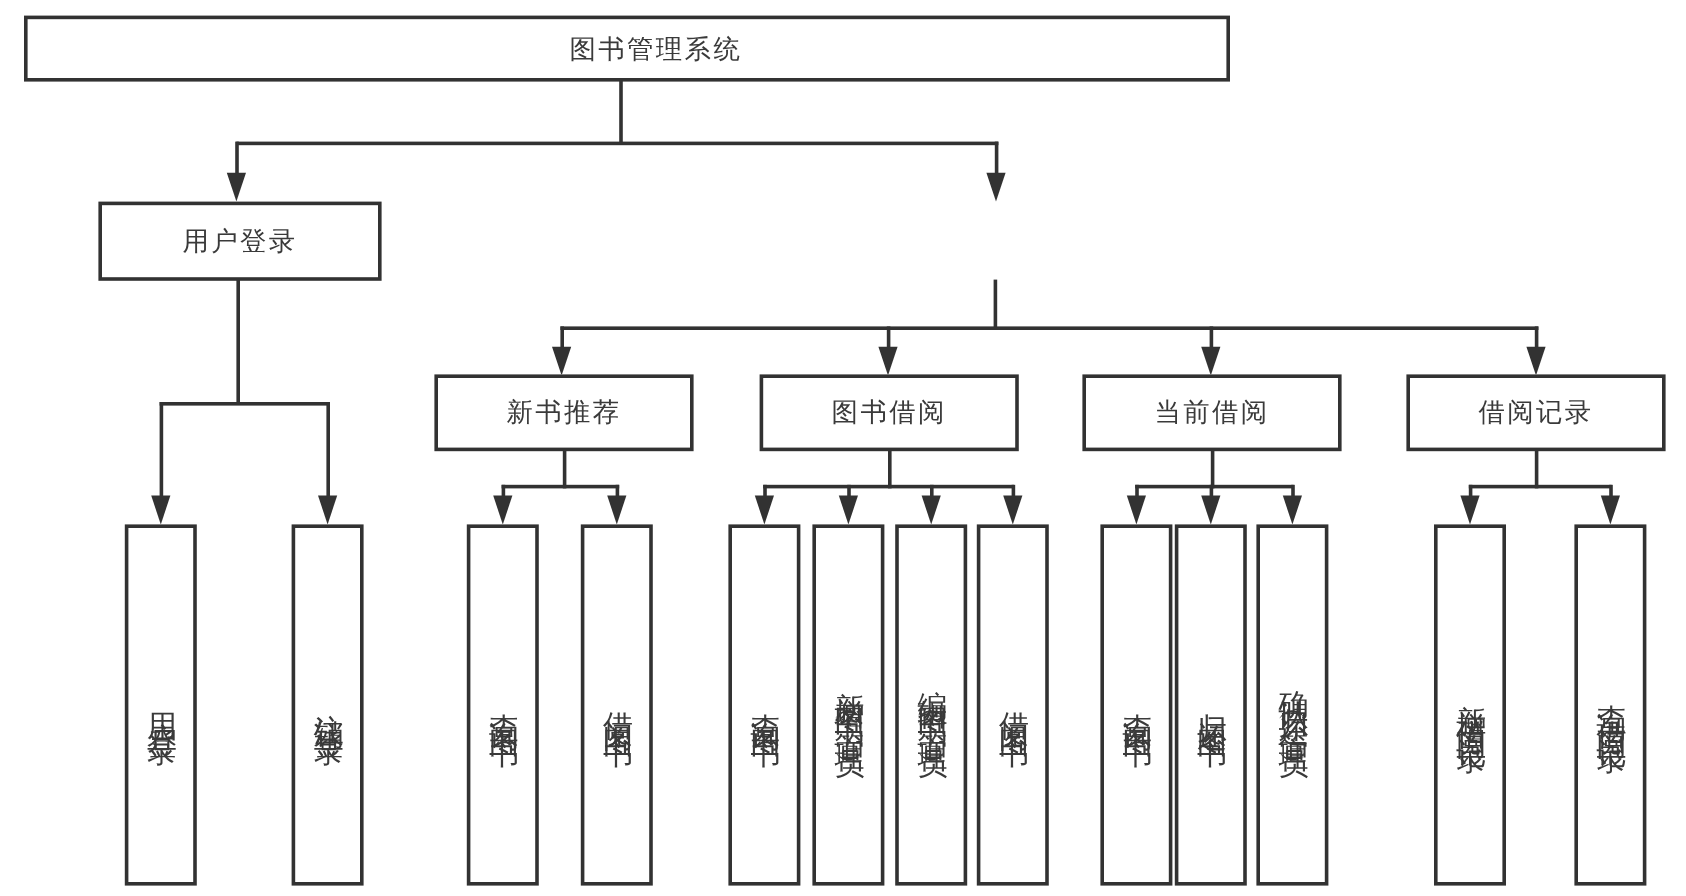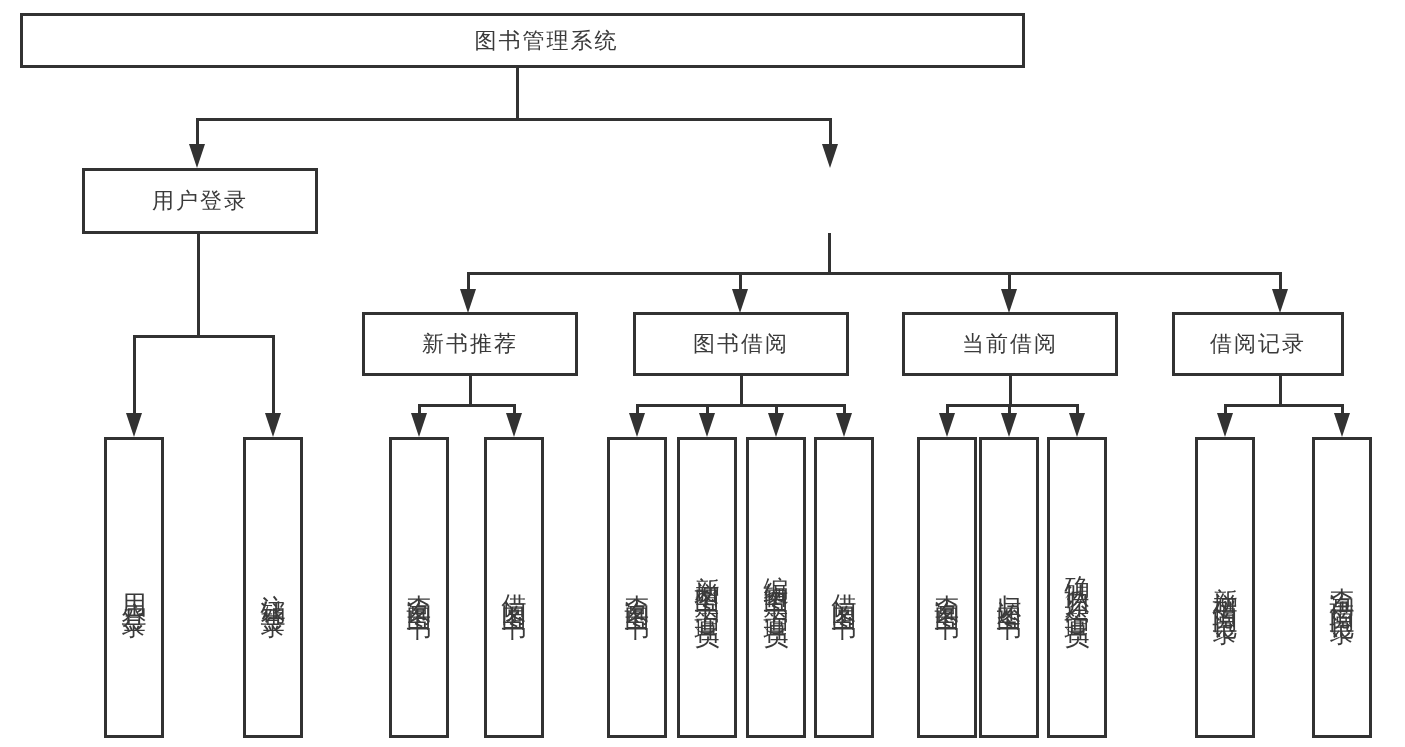--- a/index.html
+++ b/index.html
@@ -104,21 +104,21 @@
 
   <div class="box" style="left:362px; top:312px; width:216px; height:64px;font-family:Liberation Serif, serif;">
     <span>新书推荐</span>
   </div>
   <div class="box" style="left:902px; top:312px; width:216px; height:64px;">
     <span>当前借阅</span>
   </div>
   <div class="box" style="left:633px; top:312px; width:216px; height:64px;">
     <span>图书借阅</span>
   </div>
-  <div class="box" style="left:1172px; top:312px; width:172px; height:64px;">
+  <div class="box" style="left:1172px; top:312px; width:216px; height:64px;">
     <span>借阅记录</span>
   </div>
 
   <div class="v" style="left:469px; top:375px; height:32px;"></div>
   <div class="h" style="left:418px; top:404px; width:98px;"></div>
   <div class="v" style="left:418px; top:404px; height:14px;"></div>
   <div class="arw" style="left:411px; top:413px;"></div>
   <div class="v" style="left:513px; top:404px; height:14px;"></div>
   <div class="arw" style="left:506px; top:413px;"></div>
 

